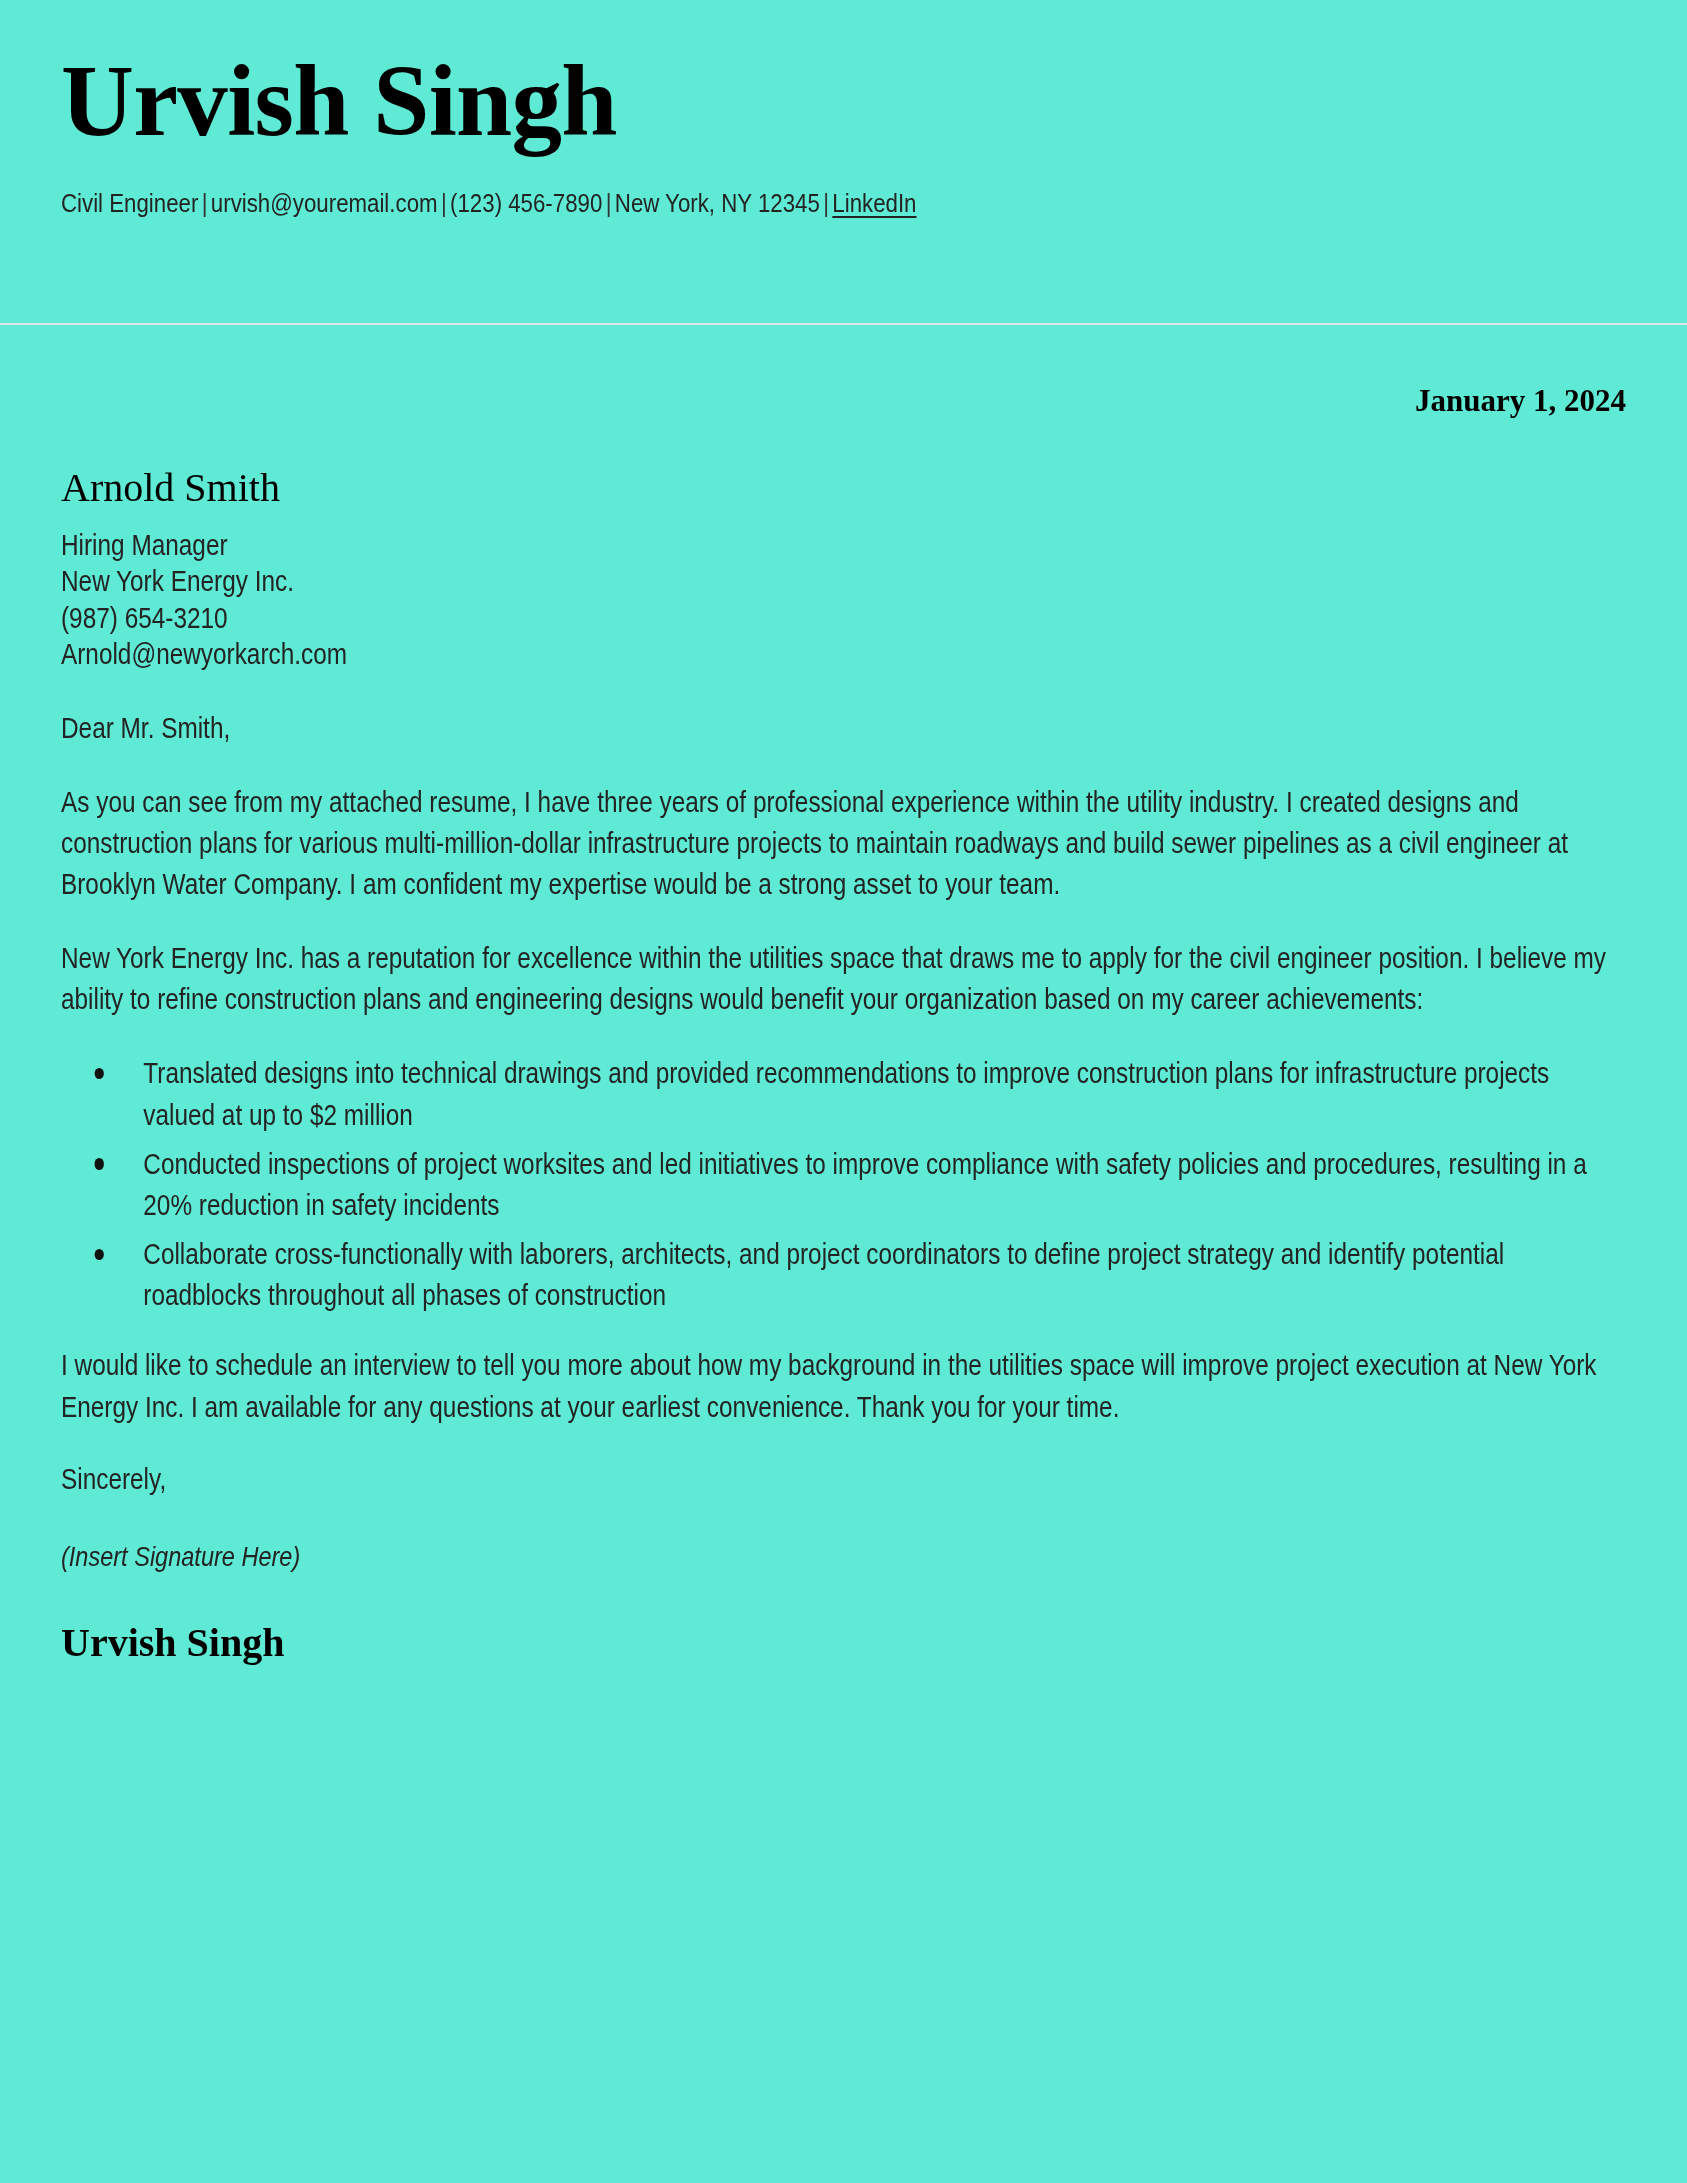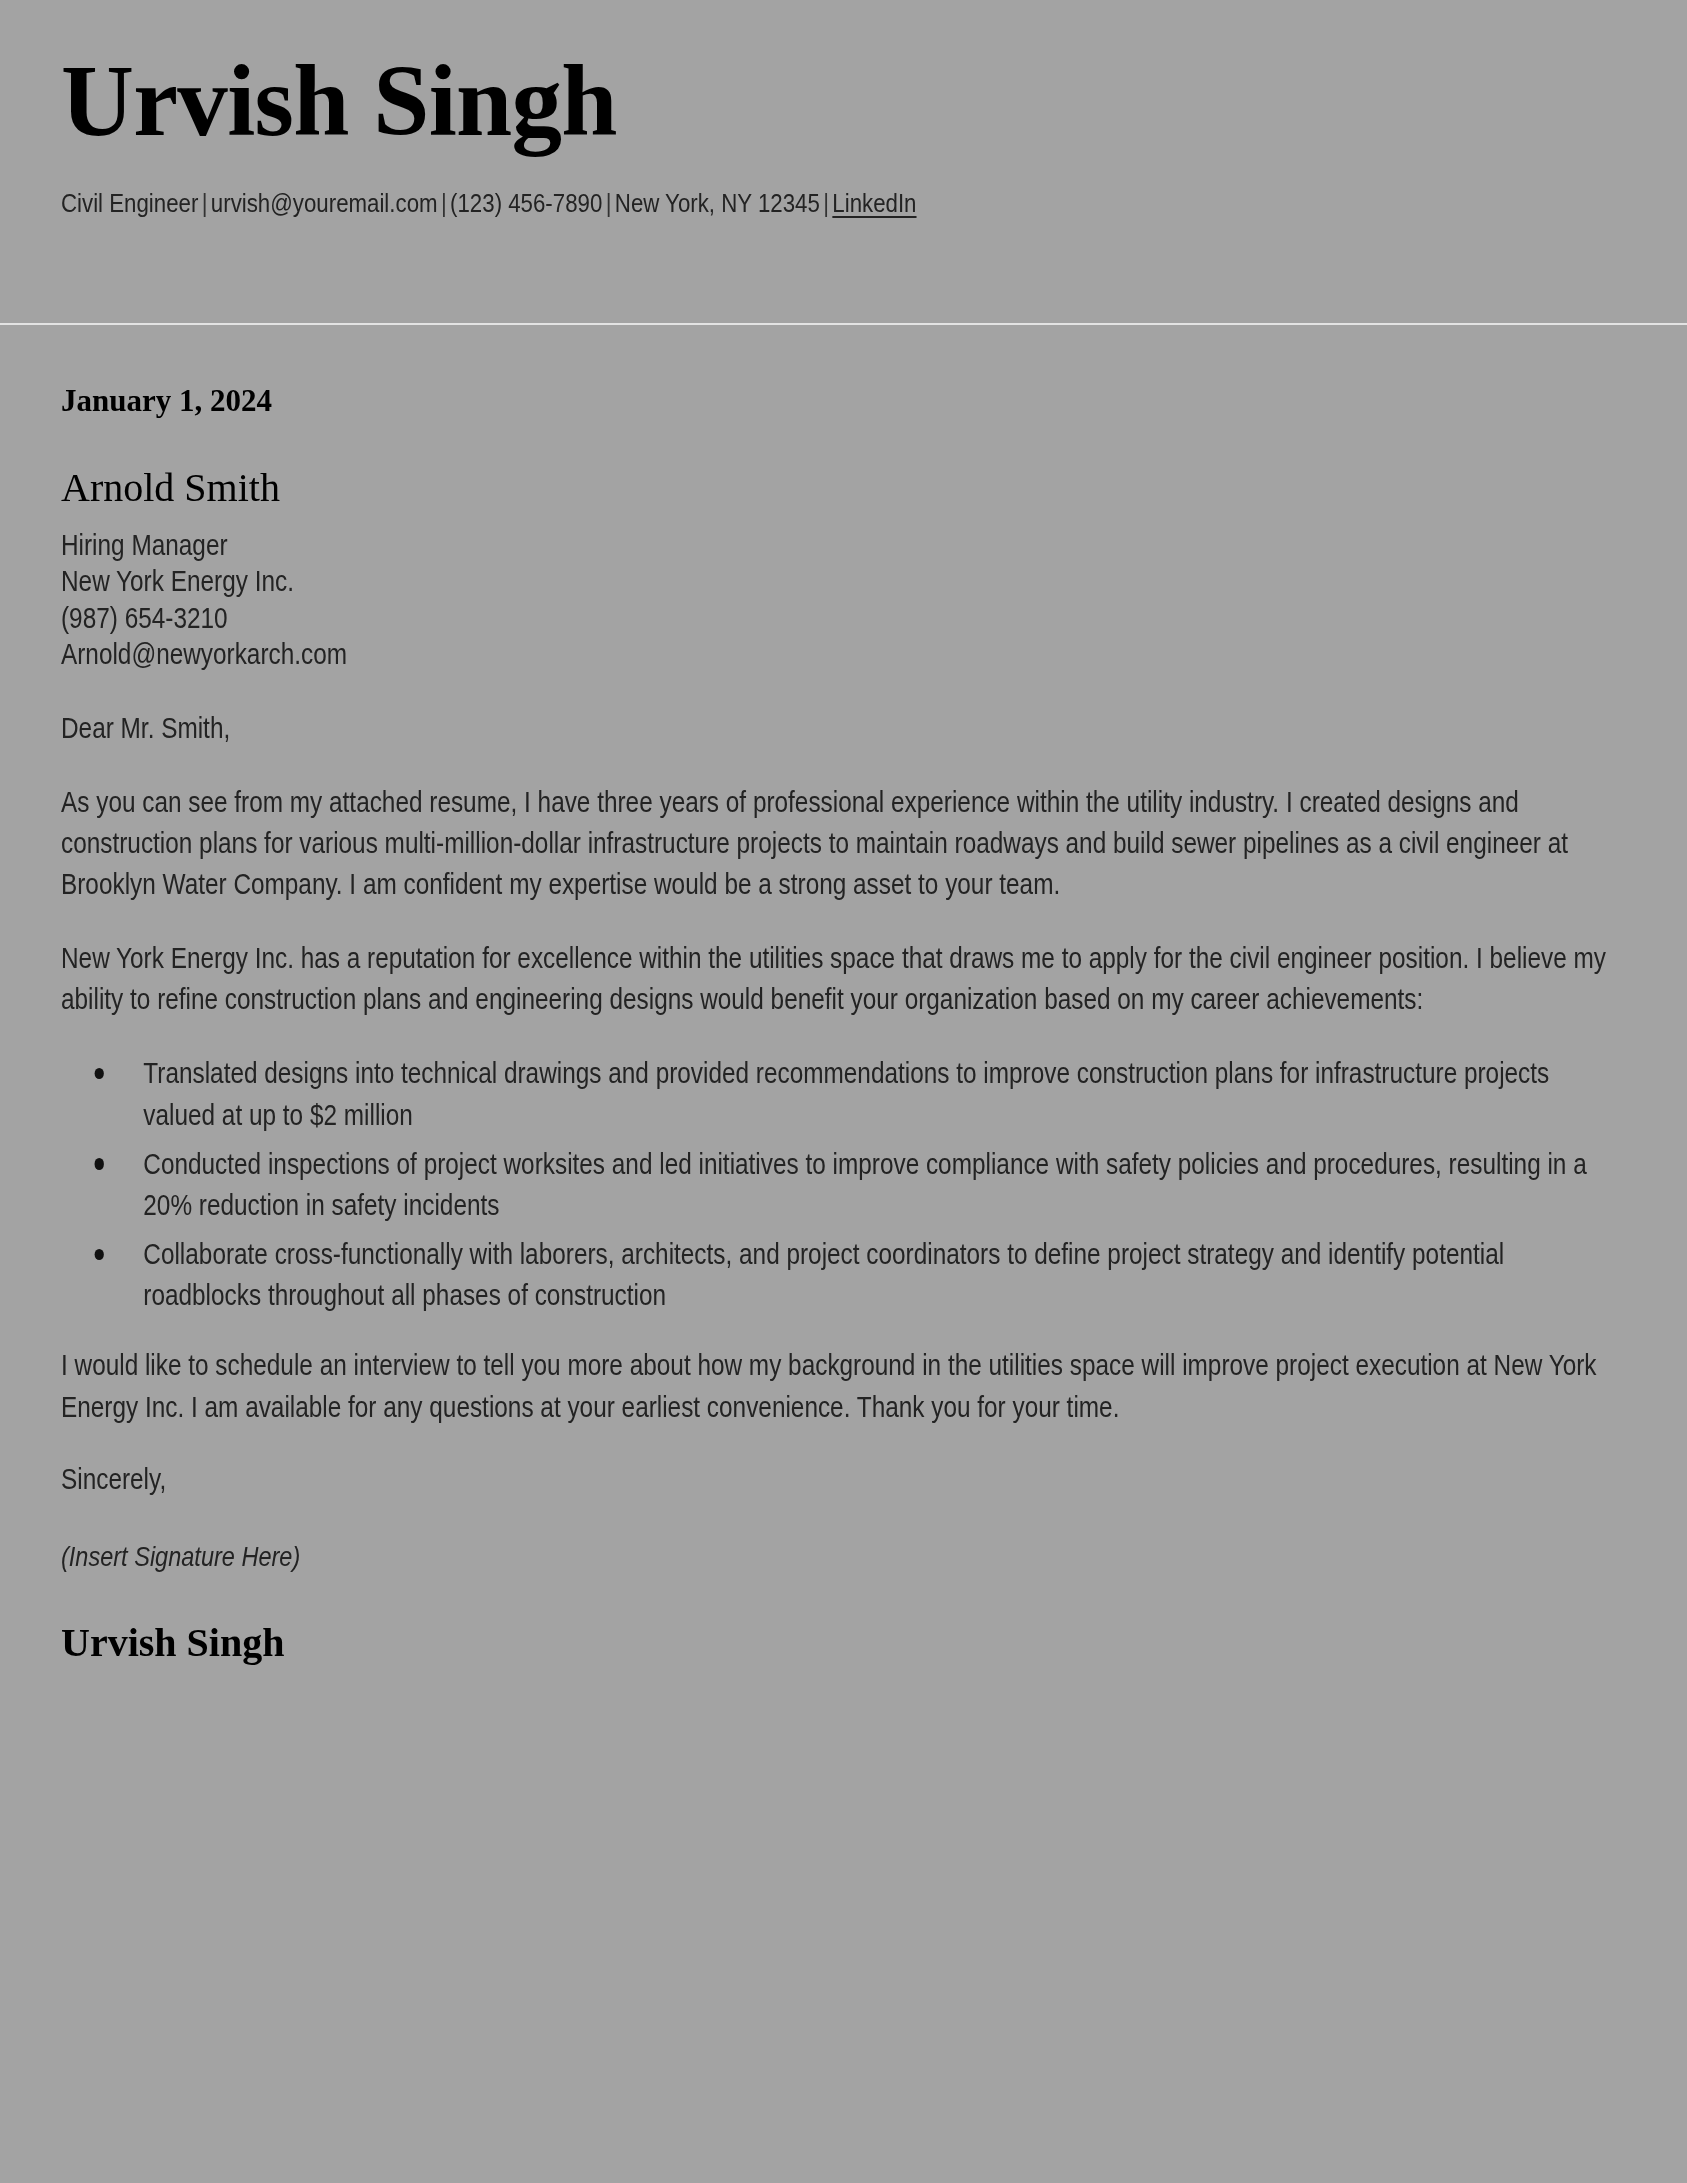--- a/index.html
+++ b/index.html
@@ -13,21 +13,21 @@
     font-family: "Liberation Sans", sans-serif;
     color: #1a1a1a;
     -webkit-font-smoothing: antialiased;
   }
 
   .page {
     position: relative;
     width: 1687px;
     height: 2183px;
     box-sizing: border-box;
-    background: #a3a3a3;
+    background: #5eead4;
   }
 
   
   .header {
     padding: 48px 0 0 0;
   }
   .header-name {
     font-family: "Liberation Serif", "DejaVu Serif", serif;
     font-weight: 700;
     font-size: 101px;
@@ -75,20 +75,21 @@
     width: 1565px;
   }
 
   .letter-date {
     font-family: "Liberation Serif", "DejaVu Serif", serif;
     font-weight: 700;
     font-size: 31px;
     line-height: 1.2;
     color: #000;
     margin: 0 0 45px 0;
+    text-align: right;
   }
 
   .recipient-name {
     font-family: "Liberation Serif", "DejaVu Serif", serif;
     font-weight: 400;
     font-size: 40px;
     line-height: 1.2;
     color: #000;
     margin: 0 0 14.6px 0;
   }

